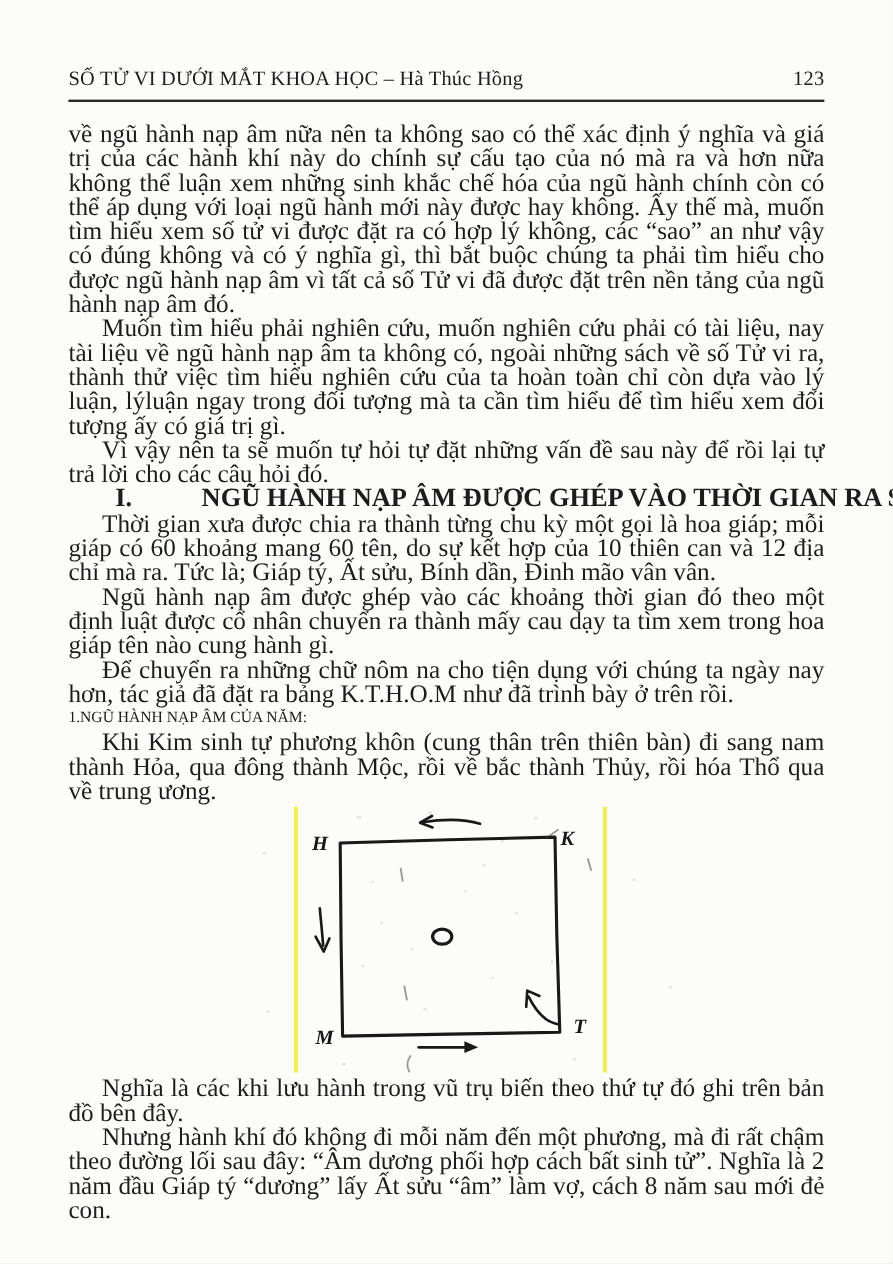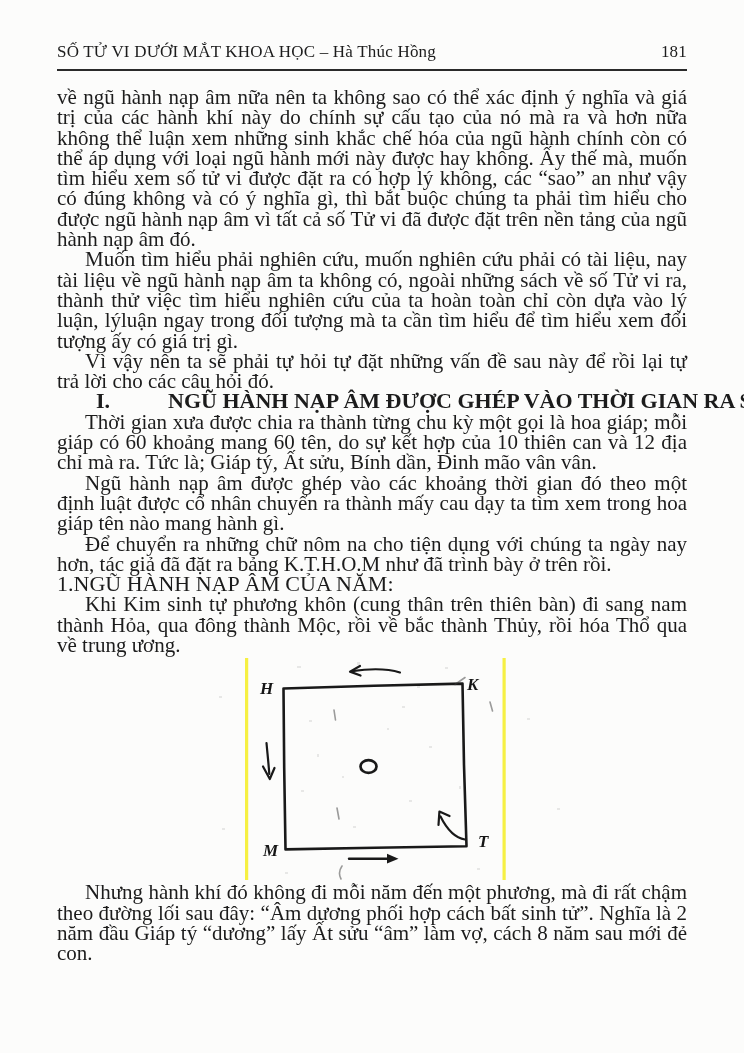--- a/index.html
+++ b/index.html
@@ -4,21 +4,21 @@
 <style>
   html,body{margin:0;padding:0;background:#e8e8e8;}
   .page{
     position:relative;
     width:744px;height:1053px;
     background:#fcfcfb;
     overflow:hidden;
     font-family:"Liberation Serif","DejaVu Serif",serif;
     color:#1c1c1c;
     box-sizing:border-box;
-    padding-top:42px;
+    padding-top:56px;
   }
   header.running-head{
     display:flex;justify-content:space-between;align-items:baseline;
     margin:0 57px;
     font-size:17px;letter-spacing:.2px;white-space:nowrap;
   }
   .rule{
     margin:7px 57px 0 57px;
     border-top:2px solid #2a2a2a;height:0;
   }
@@ -30,21 +30,21 @@
     text-align:justify;
     text-justify:inter-word;
   }
   p.para.indent{ text-indent:28px; }
   .h-roman{
     margin:0;font-size:22px;line-height:20.3px;font-weight:700;
     padding-left:39px;white-space:nowrap;
   }
   .h-roman .numeral{ display:inline-block;width:72px; }
   .h-numbered{
-    margin:0;font-size:22px;line-height:20.3px;font-weight:400;white-space:nowrap;
+    margin:0;font-size:13px;line-height:20.3px;font-weight:400;white-space:nowrap;
   }
   figure.fig{
     position:relative;
     margin:3px 0 2px 0;
     width:630px;height:222px;
   }
   figure.fig svg{ position:absolute;left:0;top:0; }
   .ink{ stroke:#191919;fill:none;stroke-width:2.6;stroke-linecap:round;stroke-linejoin:round; }
   .ink-thin{ stroke:#3a3a3a;fill:none;stroke-width:1.6;stroke-linecap:round;opacity:.5; }
   .corner-letter{
@@ -52,32 +52,32 @@
     font-style:italic;font-weight:700;font-size:17px;fill:#161616;
   }
 </style>
 </head>
 <body>
 
 <div class="page">
 
   <header class="running-head">
     <span>SỐ TỬ VI DƯỚI MẮT KHOA HỌC – Hà Thúc Hồng</span>
-    <span>181</span>
+    <span>123</span>
   </header>
 
   <div class="rule"></div>
 
   <main class="body-text" id="page-body-main">
       <p class="para">về ngũ hành nạp âm nữa nên ta không sao có thể xác định ý nghĩa và giá trị của các hành khí này do chính sự cấu tạo của nó mà ra và hơn nữa không thể luận xem những sinh khắc chế hóa của ngũ hành chính còn có thể áp dụng với loại ngũ hành mới này được hay không. Ấy thế mà, muốn tìm hiểu xem số tử vi được đặt ra có hợp lý không, các “sao” an như vậy có đúng không và có ý nghĩa gì, thì bắt buộc chúng ta phải tìm hiểu cho được ngũ hành nạp âm vì tất cả số Tử vi đã được đặt trên nền tảng của ngũ hành nạp âm đó.</p>
       <p class="para indent">Muốn tìm hiểu phải nghiên cứu, muốn nghiên cứu phải có tài liệu, nay tài liệu về ngũ hành nạp âm ta không có, ngoài những sách về số Tử vi ra, thành thử việc tìm hiểu nghiên cứu của ta hoàn toàn chỉ còn dựa vào lý luận, lýluận ngay trong đối tượng mà ta cần tìm hiểu để tìm hiểu xem đối tượng ấy có giá trị gì.</p>
-      <p class="para indent">Vì vậy nên ta sẽ phải tự hỏi tự đặt những vấn đề sau này để rồi lại tự trả lời cho các câu hỏi đó.</p>
+      <p class="para indent">Vì vậy nên ta sẽ muốn tự hỏi tự đặt những vấn đề sau này để rồi lại tự trả lời cho các câu hỏi đó.</p>
       <div class="h-roman"><span class="numeral">I.</span><span>NGŨ HÀNH NẠP ÂM ĐƯỢC GHÉP VÀO THỜI GIAN RA SAO?</span></div>
       <p class="para indent">Thời gian xưa được chia ra thành từng chu kỳ một gọi là hoa giáp; mỗi giáp có 60 khoảng mang 60 tên, do sự kết hợp của 10 thiên can và 12 địa chỉ mà ra. Tức là; Giáp tý, Ất sửu, Bính dần, Đinh mão vân vân.</p>
-      <p class="para indent">Ngũ hành nạp âm được ghép vào các khoảng thời gian đó theo một định luật được cổ nhân chuyển ra thành mấy cau dạy ta tìm xem trong hoa giáp tên nào mang hành gì.</p>
+      <p class="para indent">Ngũ hành nạp âm được ghép vào các khoảng thời gian đó theo một định luật được cổ nhân chuyển ra thành mấy cau dạy ta tìm xem trong hoa giáp tên nào cung hành gì.</p>
       <p class="para indent">Để chuyển ra những chữ nôm na cho tiện dụng với chúng ta ngày nay hơn, tác giả đã đặt ra bảng K.T.H.O.M như đã trình bày ở trên rồi.</p>
       <div class="h-numbered">1.NGŨ HÀNH NẠP ÂM CỦA NĂM:</div>
       <p class="para indent">Khi Kim sinh tự phương khôn (cung thân trên thiên bàn) đi sang nam thành Hỏa, qua đông thành Mộc, rồi về bắc thành Thủy, rồi hóa Thổ qua về trung ương.</p>
   <figure class="fig">
     <svg width="630" height="222" viewBox="0 0 630 222">
 
       <rect x="188" y="0" width="3.2" height="222" fill="#f6ef39" opacity="0.95"></rect>
       <rect x="445.5" y="0" width="3.2" height="222" fill="#f6ef39" opacity="0.95"></rect>
 
       <g fill="#828282" opacity="0.17">
@@ -130,16 +130,17 @@
       </g>
 
       <ellipse class="ink" style="stroke-width:2.7" cx="311.5" cy="108.5" rx="8" ry="6.3"></ellipse>
 
       <text class="corner-letter" x="203" y="36">H</text>
       <text class="corner-letter" x="410" y="32">K</text>
       <text class="corner-letter" x="206" y="198">M</text>
       <text class="corner-letter" x="421" y="189">T</text>
     </svg>
   </figure>
+<p class="para indent">Nghĩa là các khi lưu hành trong vũ trụ biến theo thứ tự đó ghi trên bản đồ bên đây.</p>
       <p class="para indent">Nhưng hành khí đó không đi mỗi năm đến một phương, mà đi rất chậm theo đường lối sau đây: “Âm dương phối hợp cách bất sinh tử”. Nghĩa là 2 năm đầu Giáp tý “dương” lấy Ất sửu “âm” làm vợ, cách 8 năm sau mới đẻ con.</p>
     </main>
 
 </div>
 
 </body></html>

